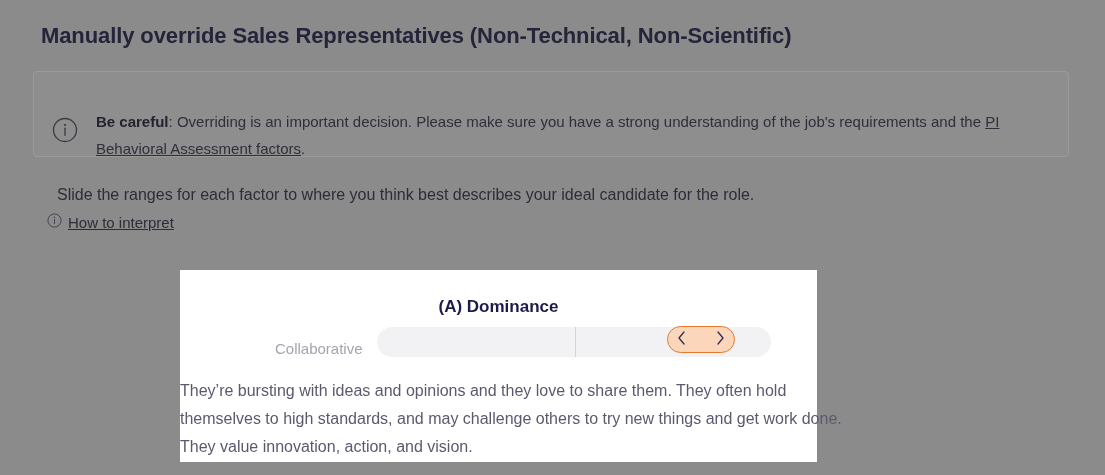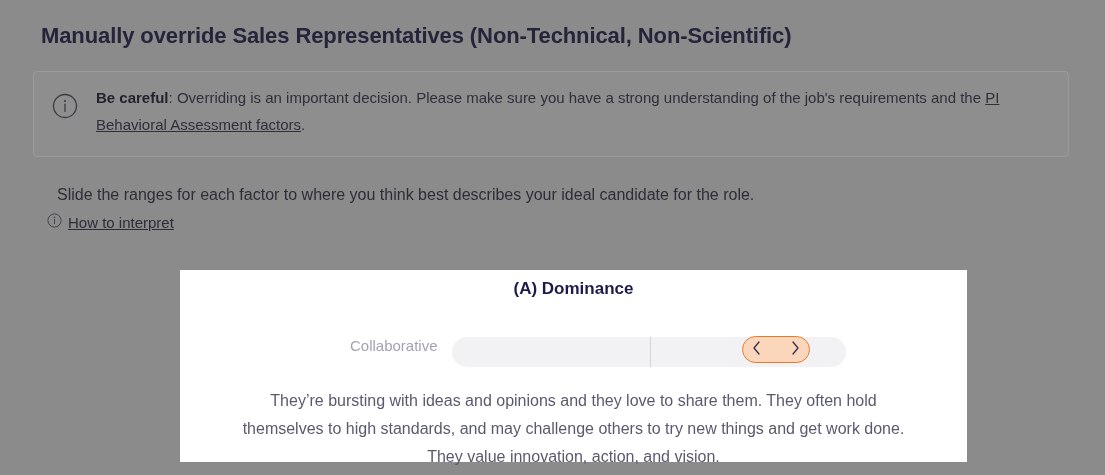--- a/index.html
+++ b/index.html
@@ -40,21 +40,21 @@
     left: 33px;
     top: 71px;
     width: 1036px;
     height: 86px;
     box-sizing: border-box;
     border: 1px solid #9b9b9b;
     border-radius: 4px;
     background: #8e8e8e;
     display: flex;
     align-items: flex-start;
-    padding: 12px 0 0 0;
+    padding: 36px 0 0 0;
   }
   .alert-icon {
     width: 62px;
     display: flex;
     justify-content: center;
     padding-top: 9px;
     flex: none;
   }
   .alert-icon svg { display: block; }
   .alert-text {
@@ -95,39 +95,39 @@
     text-decoration: underline;
     cursor: pointer;
     white-space: nowrap;
   }
 
   
   .factor-card {
     position: absolute;
     left: 180px;
     top: 270px;
-    width: 787px;
+    width: 637px;
     height: 192px;
     background: #ffffff;
     box-sizing: border-box;
-    padding-top: 0;
+    padding-top: 18px;
   }
   .factor-title {
     text-align: center;
     font-size: 17px;
     font-weight: bold;
     color: #1d1b4b;
     margin-top: 9px;
   }
 
   .slider-row {
     display: flex;
-    align-items: flex-start;
+    align-items: flex-end;
     justify-content: center;
-    margin-top: 38px;
+    margin-top: 10px;
   }
   .slider-label-left {
     font-size: 15px;
     color: #a3a3b5;
     text-align: right;
     width: 150px;
     padding-right: 14px;
     box-sizing: border-box;
     white-space: nowrap;
   }
@@ -172,21 +172,20 @@
     cursor: ew-resize;
   }
   .chev {
     display: block;
     flex: none;
   }
 
   .factor-desc {
     margin: 20px auto 0 auto;
     width: 690px;
-    text-align: center;
     font-size: 16px;
     line-height: 28px;
     color: #5a5a6e;
   }
 </style>
 </head>
 <body>
 
 <div class="page">
 

